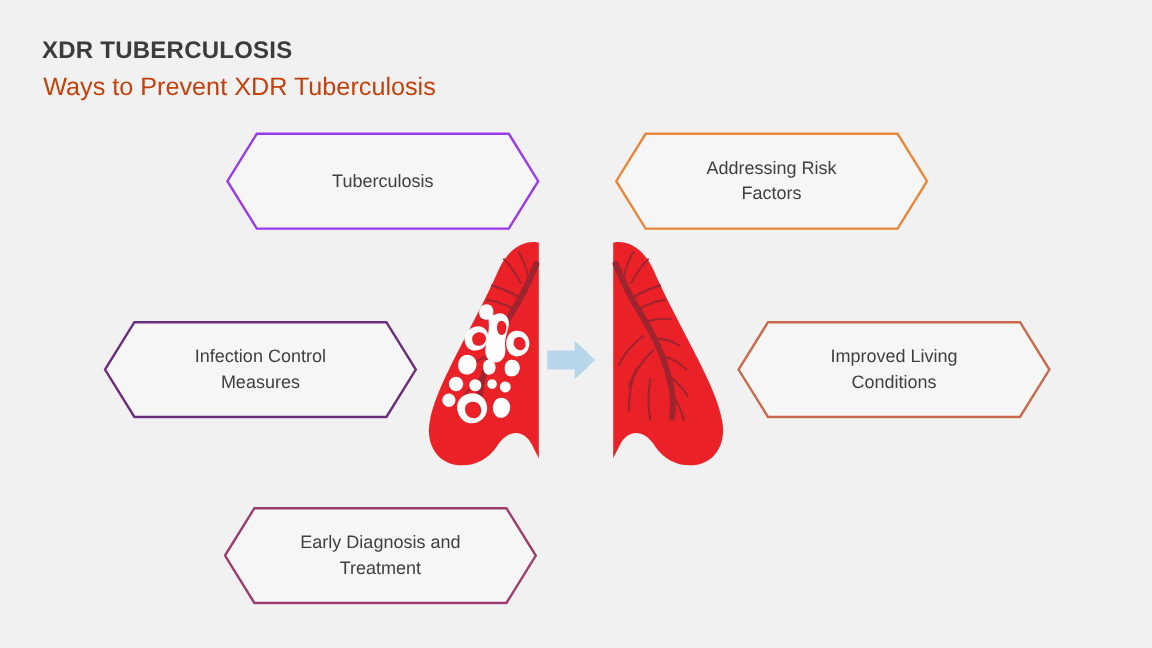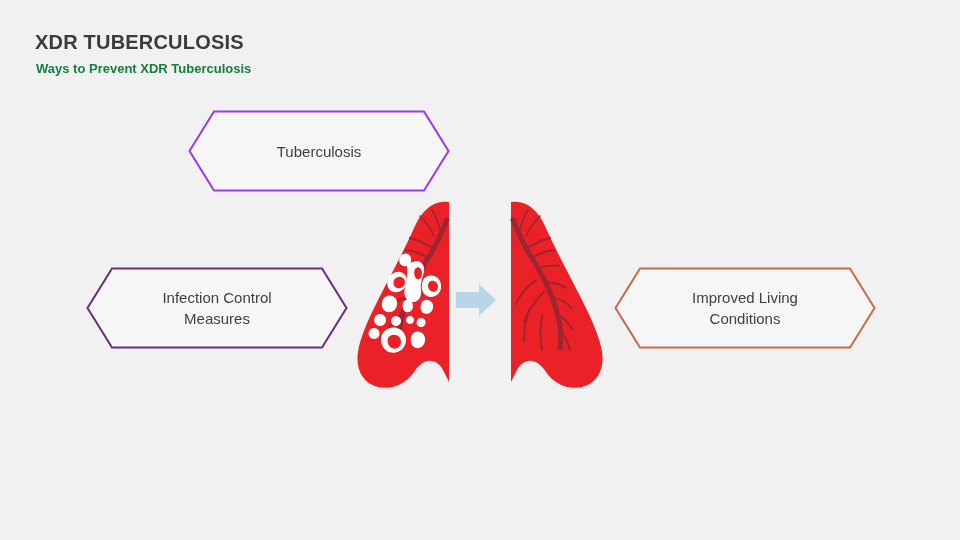--- a/index.html
+++ b/index.html
@@ -13,22 +13,22 @@
   #slide{position:absolute;inset:0;}
 
   
   #title{
     position:absolute;left:35px;top:19px;
     font-size:20px;font-weight:bold;letter-spacing:0.2px;
     color:#3b3b3b;white-space:nowrap;margin-top:12px;
   }
   #subtitle{
     position:absolute;left:36px;top:61px;
-    font-size:13px;font-weight:bold;
-    color:#15803d;white-space:nowrap;
+    font-size:21px;font-weight:normal;
+    color:#c2410c;white-space:nowrap;
   }
 
   
   .hex{
     position:absolute;
     width:262px;height:82px;
   }
   .hex svg{position:absolute;left:0;top:0;width:262px;height:82px;display:block;}
   .hex .hex-label{
     position:absolute;left:0;top:0;width:262px;height:82px;
@@ -63,37 +63,51 @@
   <div id="title" style="color: rgb(59, 59, 59);">XDR TUBERCULOSIS</div>
   <div id="subtitle">Ways to Prevent XDR Tuberculosis</div>
 
   <div class="hex" id="hex-vaccination">
     <svg viewBox="0 0 262 82" preserveAspectRatio="none">
       <polygon points="26,1.5 236,1.5 260.5,41 236,80.5 26,80.5 1.5,41" fill="#f6f6f6" stroke="#9b3ae8" stroke-width="2"></polygon>
     </svg>
     <div class="hex-label">Tuberculosis</div>
   </div>
 
+  <div class="hex" id="hex-risk-factors">
+    <svg viewBox="0 0 262 82" preserveAspectRatio="none">
+      <polygon points="26,1.5 236,1.5 260.5,41 236,80.5 26,80.5 1.5,41" fill="#f6f6f6" stroke="#e8873a" stroke-width="2"></polygon>
+    </svg>
+    <div class="hex-label">Addressing Risk
+Factors</div>
+  </div>
 
   <div class="hex" id="hex-infection-control">
     <svg viewBox="0 0 262 82" preserveAspectRatio="none">
       <polygon points="26,1.5 236,1.5 260.5,41 236,80.5 26,80.5 1.5,41" fill="#f6f6f6" stroke="#6b2d7e" stroke-width="2"></polygon>
     </svg>
     <div class="hex-label">Infection Control
 Measures</div>
   </div>
 
   <div class="hex" id="hex-living-conditions">
     <svg viewBox="0 0 262 82" preserveAspectRatio="none">
       <polygon points="26,1.5 236,1.5 260.5,41 236,80.5 26,80.5 1.5,41" fill="#f6f6f6" stroke="#c96a4a" stroke-width="2"></polygon>
     </svg>
     <div class="hex-label">Improved Living
 Conditions</div>
   </div>
 
+  <div class="hex" id="hex-early-diagnosis">
+    <svg viewBox="0 0 262 82" preserveAspectRatio="none">
+      <polygon points="26,1.5 236,1.5 260.5,41 236,80.5 26,80.5 1.5,41" fill="#f6f6f6" stroke="#9c3d6e" stroke-width="2"></polygon>
+    </svg>
+    <div class="hex-label">Early Diagnosis and
+Treatment</div>
+  </div>
 
 
   <div id="illustration">
     <svg viewBox="0 0 300 200" xmlns="http://www.w3.org/2000/svg">
 
       <g>
         <path d="M118,6
                  C104,4 92,14 85,30
                  C74,55 60,80 48,104
                  C38,124 30,142 28,156

